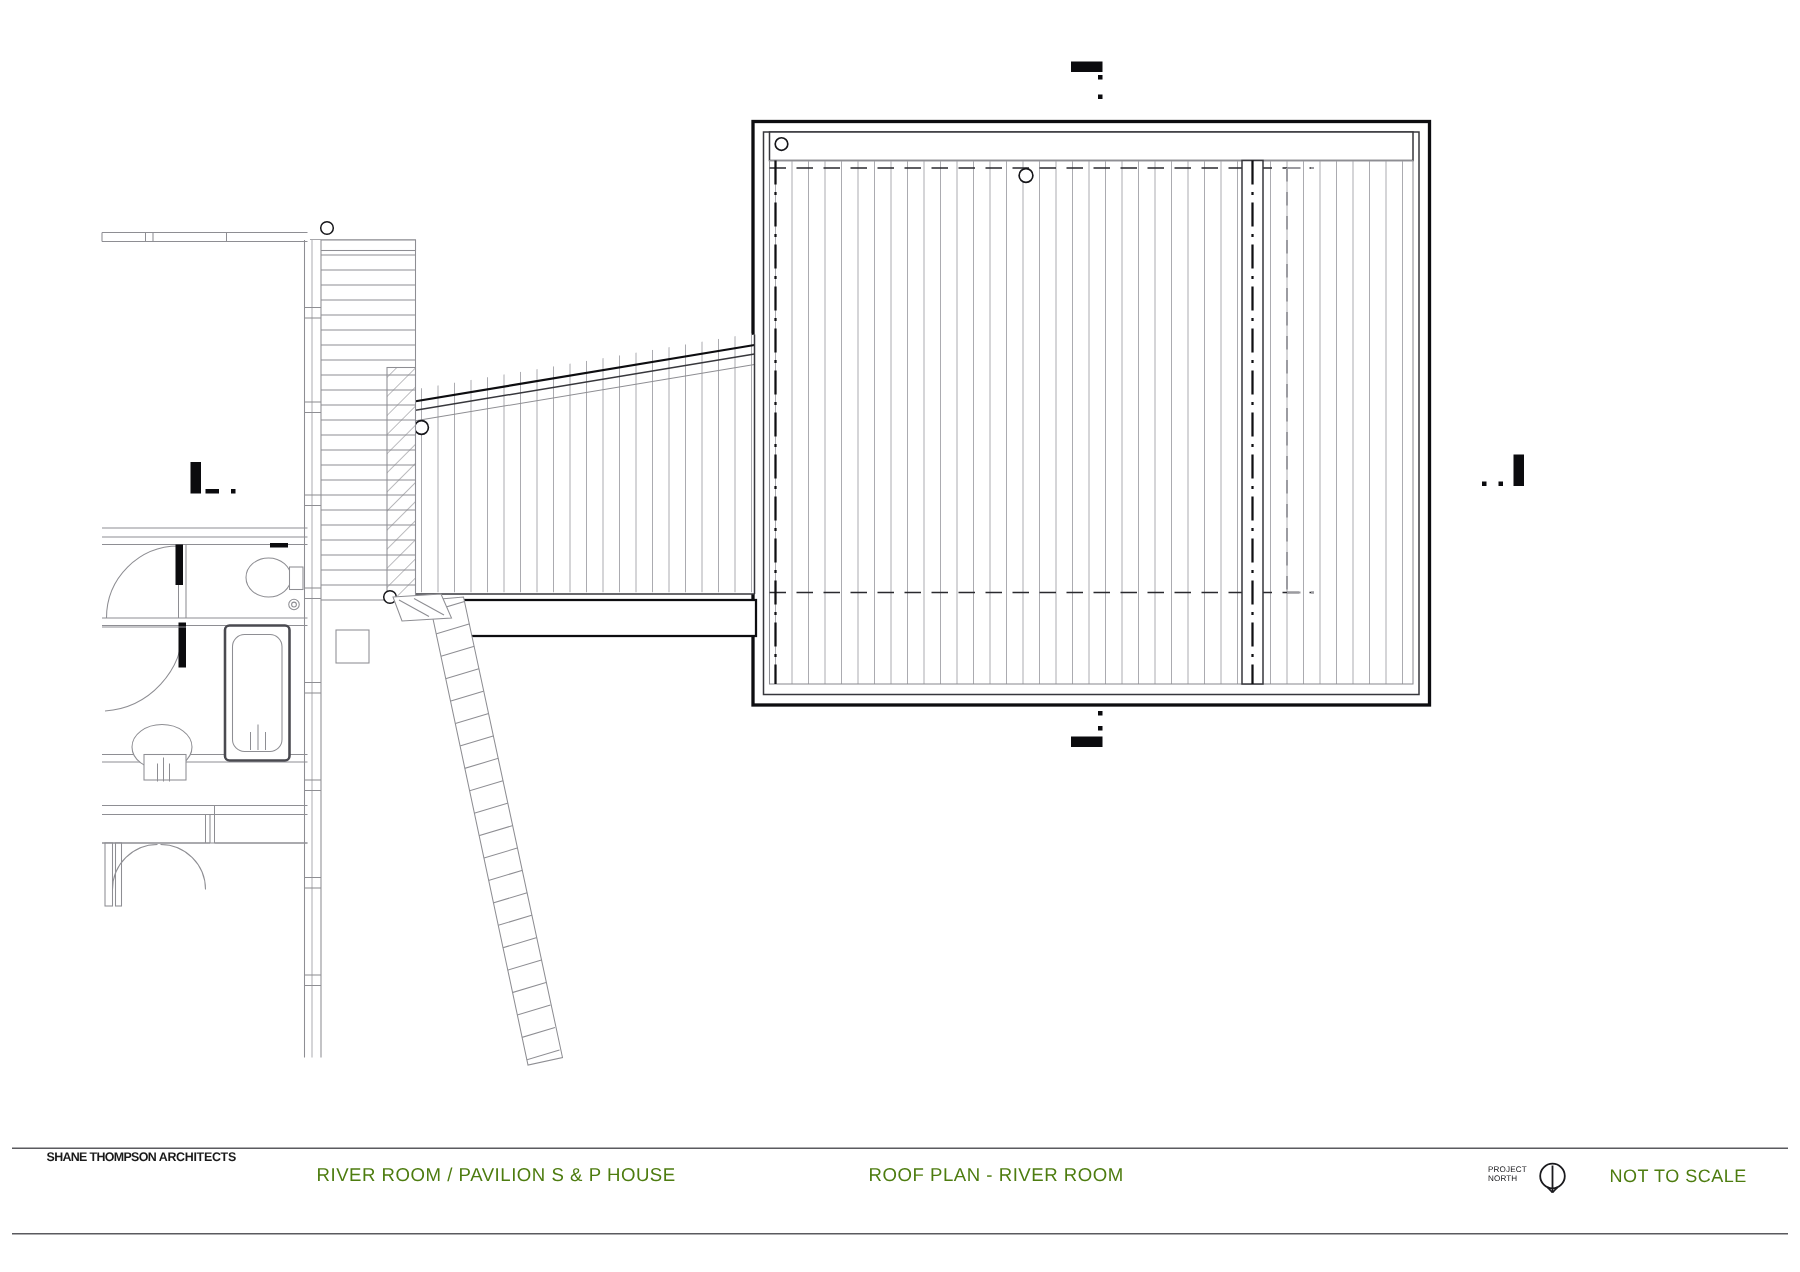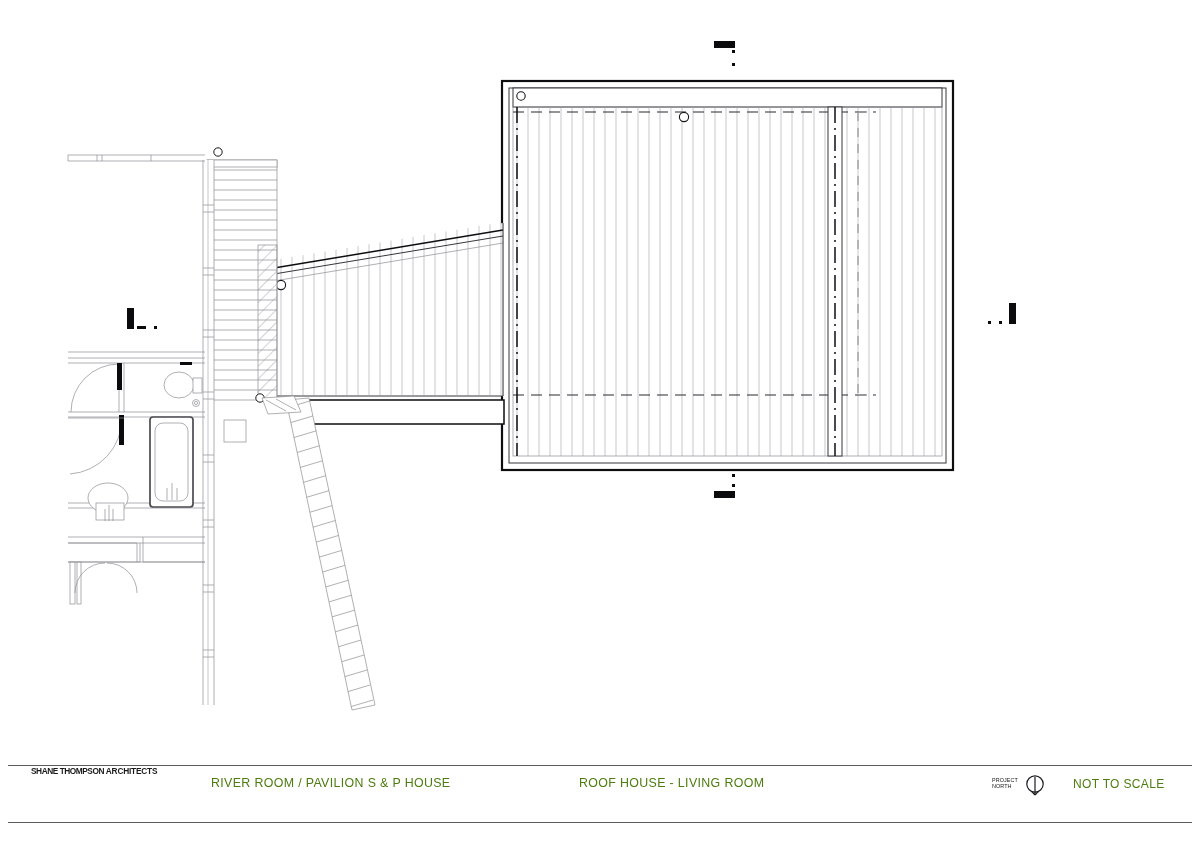--- a/index.html
+++ b/index.html
@@ -481,21 +481,21 @@
 
   <div id="title-block">
     <div class="rule top"></div>
     <div class="rule bottom"></div>
   </div>
 
   <div class="tb-logo"><span class="bold">SHANE THOMPSON</span><span class="light"> ARCHITECTS</span></div>
 
   <div class="tb-text" id="tb-project">RIVER ROOM  / PAVILION S &amp; P HOUSE</div>
 
-  <div class="tb-text" id="tb-sheet">ROOF HOUSE - LIVING ROOM</div>
+  <div class="tb-text" id="tb-sheet">ROOF PLAN - RIVER ROOM</div>
 
   <div id="north-indicator">
     <div id="north-label"><span>PROJECT</span><br><span>NORTH</span></div>
     <svg id="north-symbol" width="20" height="24" viewBox="0 0 20 24">
       <circle cx="10" cy="10" r="8.2" fill="#ffffff" stroke="#1b1b1f" stroke-width="1.2"></circle>
       <line x1="10" y1="3" x2="10" y2="21" stroke="#1b1b1f" stroke-width="1.2"></line>
       <line x1="6.6" y1="17.4" x2="10" y2="21" stroke="#1b1b1f" stroke-width="1.2"></line>
       <line x1="13.4" y1="17.4" x2="10" y2="21" stroke="#1b1b1f" stroke-width="1.2"></line>
     </svg>
   </div>

